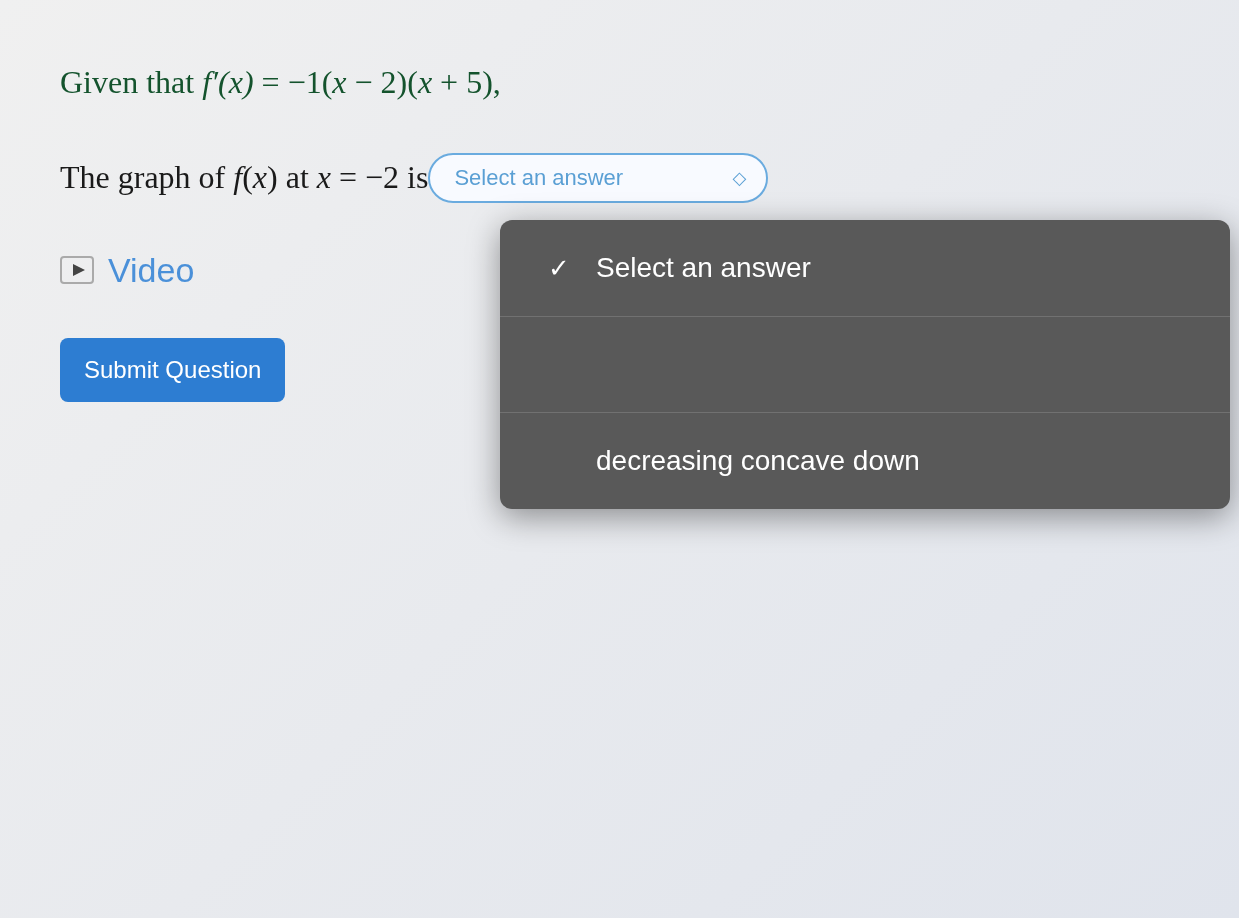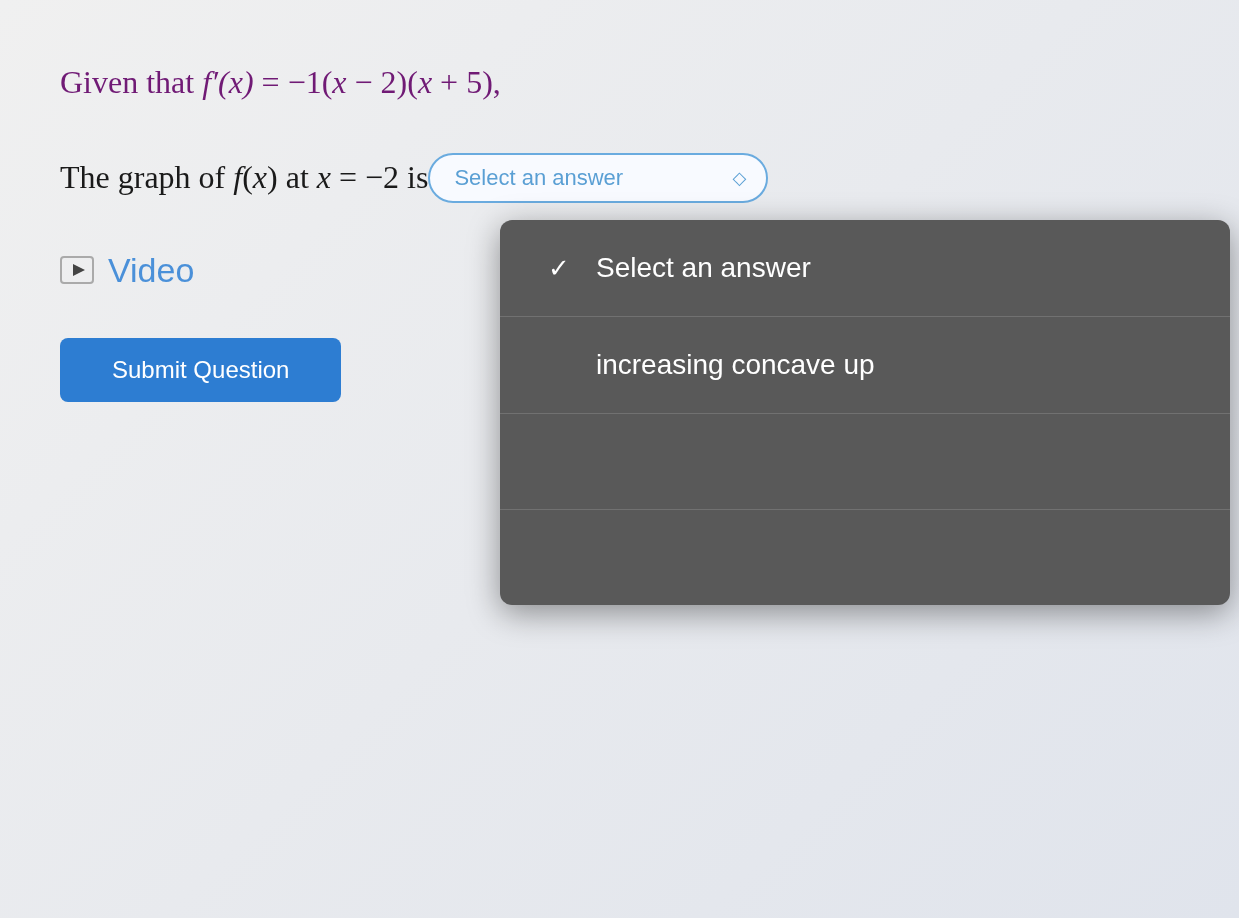--- a/index.html
+++ b/index.html
@@ -13,21 +13,21 @@
       position: relative;
     }
 
     .page-content {
       padding: 60px 60px 40px 60px;
       position: relative;
     }
 
     .problem-line {
       font-size: 32px;
-      color: #701a75;
+      color: #14532d;
       margin-bottom: 48px;
       line-height: 1.4;
     }
 
     .answer-line {
       font-size: 32px;
       color: #1a1a1a;
       display: flex;
       align-items: center;
       gap: 0;
@@ -91,21 +91,21 @@
       font-family: Arial, sans-serif;
       cursor: pointer;
       text-decoration: none;
     }
 
     .submit-btn {
       background: #2d7dd2;
       color: white;
       border: none;
       border-radius: 8px;
-      padding: 18px 52px;
+      padding: 18px 24px;
       font-size: 24px;
       font-family: Arial, sans-serif;
       cursor: pointer;
       font-weight: 500;
     }
 
     
     .dropdown-menu {
       position: absolute;
       top: 220px;
@@ -178,21 +178,18 @@
   <button class="submit-btn">Submit Question</button>
 </div>
 
 <div class="dropdown-menu">
   <div class="dropdown-item">
     <span class="check-mark">✓</span>
     <span class="item-label">Select an answer</span>
   </div>
   <div class="dropdown-item">
     <span class="check-mark">&nbsp;</span>
-    <span class="item-label">increasing concave up</span>
   </div>
   <div class="dropdown-item">
     <span class="check-mark">&nbsp;</span>
-  </div>
-  <div class="dropdown-item">
-    <span class="check-mark">&nbsp;</span>
+    <span class="item-label">decreasing concave down</span>
   </div>
 </div>
 
 </body></html>

